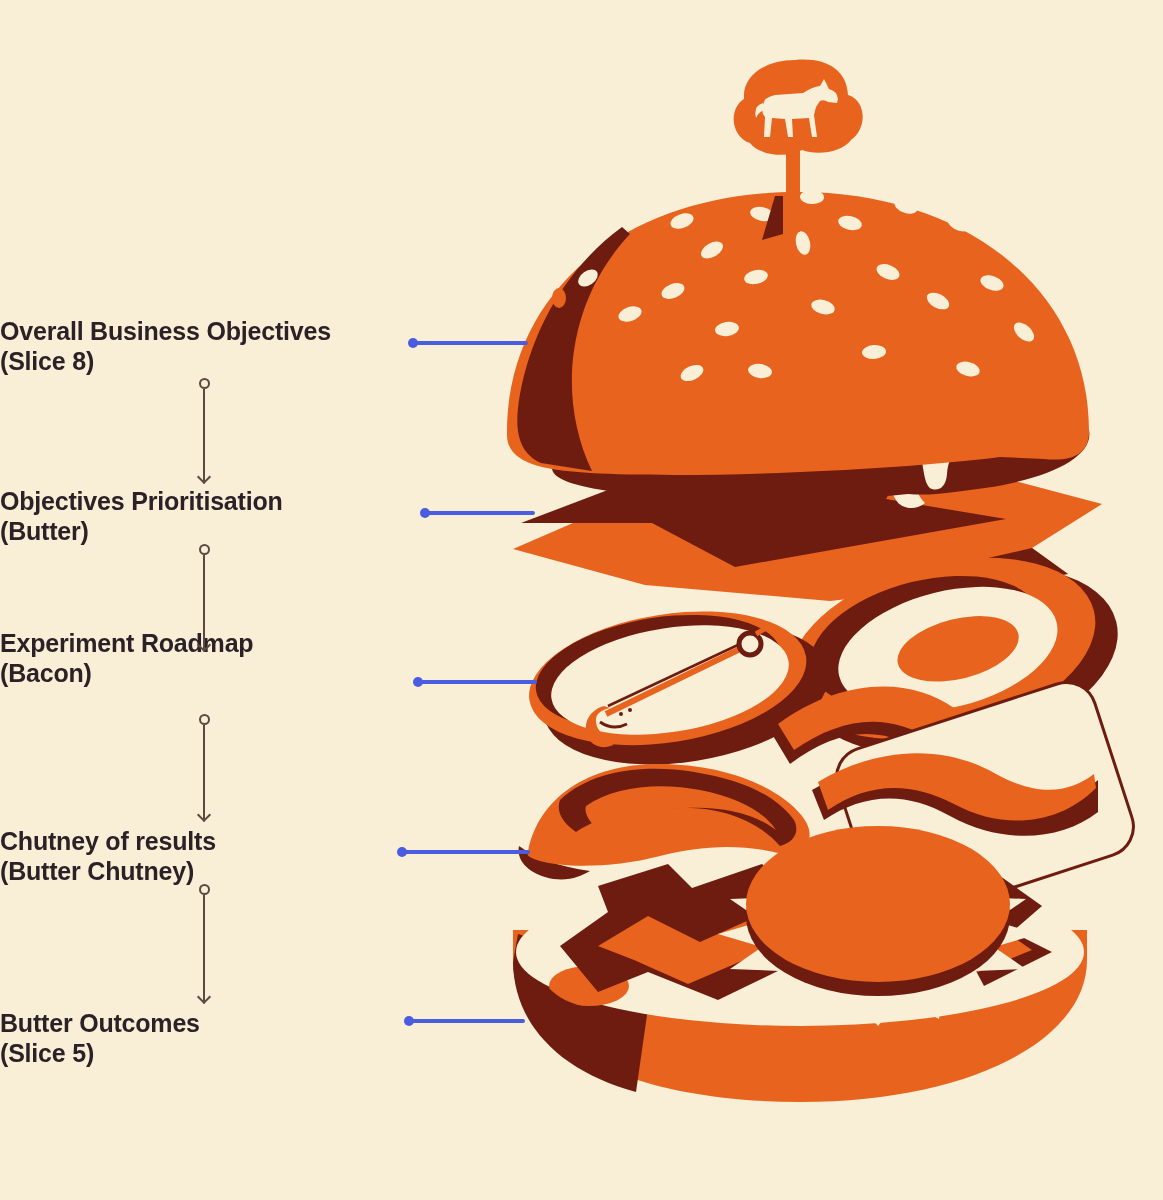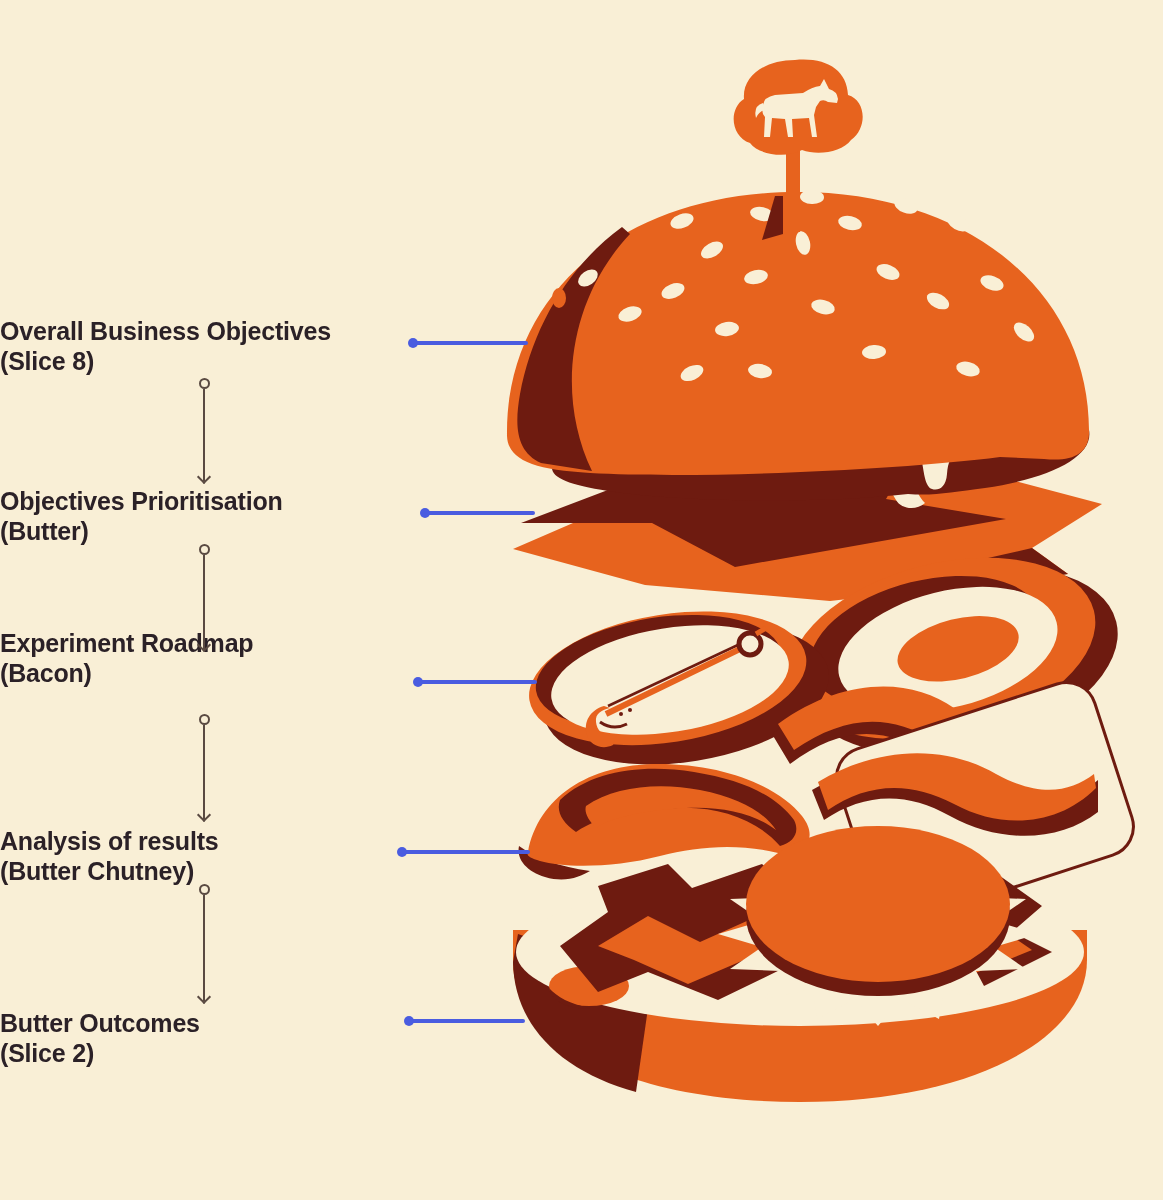--- a/index.html
+++ b/index.html
@@ -171,26 +171,26 @@
   </div>
   <div class="label" style="top:486px">
     <div>Objectives Prioritisation</div>
     <div>(Butter)</div>
   </div>
   <div class="label" style="top:628px">
     <div>Experiment Roadmap</div>
     <div>(Bacon)</div>
   </div>
   <div class="label" style="top:826px">
-    <div>Analysis of results</div>
+    <div>Chutney of results</div>
     <div>(Butter Chutney)</div>
   </div>
   <div class="label" style="top:1008px">
     <div>Butter Outcomes</div>
-    <div>(Slice 2)</div>
+    <div>(Slice 5)</div>
   </div>
 
   <div class="connector" style="top:389px;height:92px"></div>
   <div class="connector" style="top:555px;height:94px"></div>
   <div class="connector" style="top:725px;height:94px"></div>
   <div class="connector" style="top:895px;height:106px"></div>
 
   <div class="blueline" style="left:411px;top:341px;width:117px"></div>
   <div class="blueline" style="left:423px;top:511px;width:112px"></div>
   <div class="blueline" style="left:416px;top:680px;width:121px"></div>

